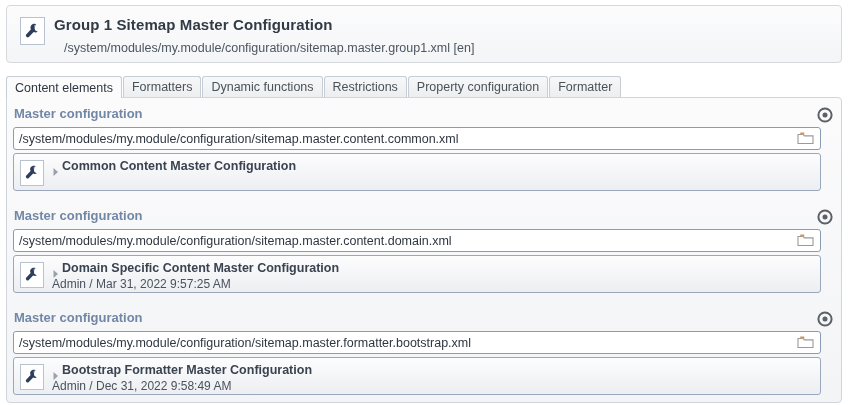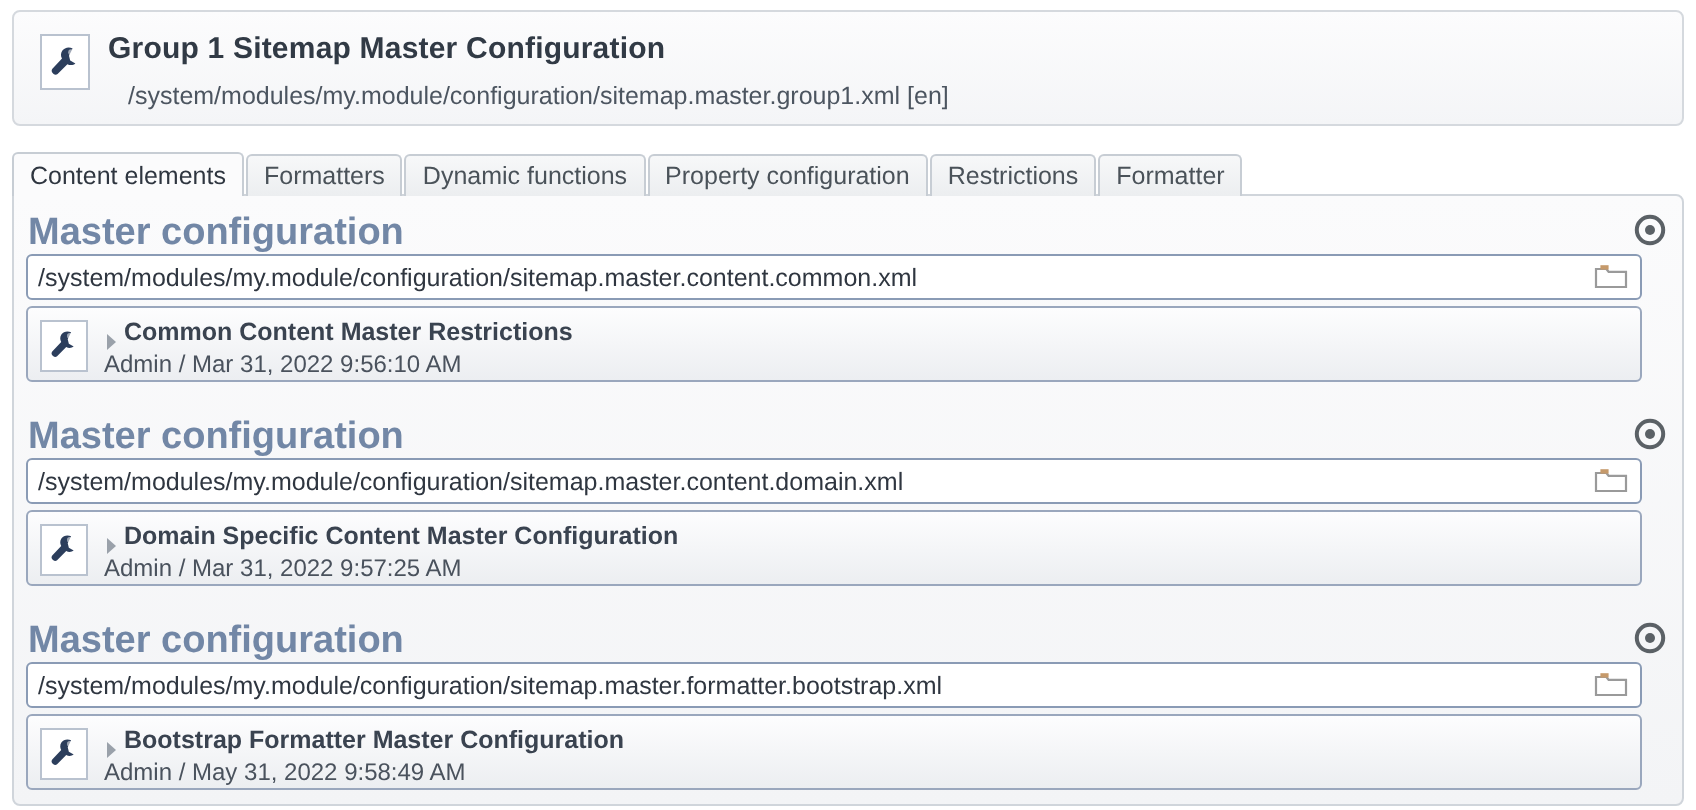--- a/index.html
+++ b/index.html
@@ -69,21 +69,21 @@
   }
 
   
   .tab-strip {
     position: absolute;
     left: 6px;
     top: 76px;
     width: 836px;
     height: 22px;
     display: flex;
-    align-items: flex-end;
+    align-items: flex-start;
     z-index: 3;
   }
 
   .tab {
     height: 21px;
     box-sizing: border-box;
     padding: 0 8px;
     display: flex;
     align-items: center;
     font-size: 12.5px;
@@ -121,21 +121,21 @@
   
   .section {
     position: relative;
     height: 102px;
   }
 
   .section-label {
     position: absolute;
     left: 7px;
     top: 8px;
-    font-size: 19px;
+    font-size: 13px;
     font-weight: bold;
     color: #7287a6;
     white-space: nowrap;
   }
 
   .target-icon {
     position: absolute;
     right: 8px;
     top: 9px;
     width: 16px;
@@ -246,22 +246,22 @@
       </svg>
     </div>
     <div class="header-title">Group 1 Sitemap Master Configuration</div>
     <div class="header-subtitle">/system/modules/my.module/configuration/sitemap.master.group1.xml [en]</div>
   </div>
 
   <div class="tab-strip" id="tab-strip">
       <div class="tab active">Content elements</div>
       <div class="tab">Formatters</div>
       <div class="tab">Dynamic functions</div>
+      <div class="tab">Restrictions</div>
       <div class="tab">Property configuration</div>
-      <div class="tab">Restrictions</div>
       <div class="tab">Formatter</div>
     </div>
 
   <div class="tab-panel" id="panel">
       <div class="section">
         <div class="section-label">Master configuration</div>
         <div class="target-icon"><svg width="16" height="16" viewBox="0 0 16 16">
             <circle cx="8" cy="8" r="6.6" fill="none" stroke="#5b6166" stroke-width="2"></circle>
             <circle cx="8" cy="8" r="2.5" fill="#5b6166"></circle>
           </svg></div>
@@ -275,22 +275,21 @@
         <div class="item-card">
           <div class="item-icon-box">
             <svg width="14" height="16" viewBox="0 0 15 17">
               <path d="M11.3 1.2c-1.8-1-4.1-0.5-5.2 1.2-0.8 1.2-0.8 2.7-0.1 3.9L1.2 11.4c-0.5 0.6-0.5 1.4 0 2l0.6 0.6c0.6 0.5 1.4 0.5 2 0l4.9-4.9c1.3 0.7 2.9 0.6 4-0.3l-2.6-1.5-0.6-2.4 1.8-3.7z" fill="#2c3e5c"></path>
               <circle cx="10.6" cy="3.1" r="1.5" fill="#ffffff" opacity="0.55"></circle>
             </svg>
           </div>
           <div class="expand-caret"><svg width="8" height="10" viewBox="0 0 8 10">
               <path d="M1.5 1L6 5 1.5 9z" fill="#9aa1aa"></path>
             </svg></div>
-          <div class="item-title">Common Content Master Restrictions</div>
-          <div class="item-meta">Admin / Mar 31, 2022 9:56:10 AM</div>
+          <div class="item-title">Common Content Master Configuration</div>
         </div>
       </div>
       <div class="section">
         <div class="section-label">Master configuration</div>
         <div class="target-icon"><svg width="16" height="16" viewBox="0 0 16 16">
             <circle cx="8" cy="8" r="6.6" fill="none" stroke="#5b6166" stroke-width="2"></circle>
             <circle cx="8" cy="8" r="2.5" fill="#5b6166"></circle>
           </svg></div>
         <div class="field-row">
           <input class="path-input" type="text" value="/system/modules/my.module/configuration/sitemap.master.content.domain.xml" style="">
@@ -330,18 +329,18 @@
           <div class="item-icon-box">
             <svg width="14" height="16" viewBox="0 0 15 17">
               <path d="M11.3 1.2c-1.8-1-4.1-0.5-5.2 1.2-0.8 1.2-0.8 2.7-0.1 3.9L1.2 11.4c-0.5 0.6-0.5 1.4 0 2l0.6 0.6c0.6 0.5 1.4 0.5 2 0l4.9-4.9c1.3 0.7 2.9 0.6 4-0.3l-2.6-1.5-0.6-2.4 1.8-3.7z" fill="#2c3e5c"></path>
               <circle cx="10.6" cy="3.1" r="1.5" fill="#ffffff" opacity="0.55"></circle>
             </svg>
           </div>
           <div class="expand-caret"><svg width="8" height="10" viewBox="0 0 8 10">
               <path d="M1.5 1L6 5 1.5 9z" fill="#9aa1aa"></path>
             </svg></div>
           <div class="item-title">Bootstrap Formatter Master Configuration</div>
-          <div class="item-meta">Admin / May 31, 2022 9:58:49 AM</div>
+          <div class="item-meta">Admin / Dec 31, 2022 9:58:49 AM</div>
         </div>
       </div>
     </div>
 
 </div>
 
 </body></html>

